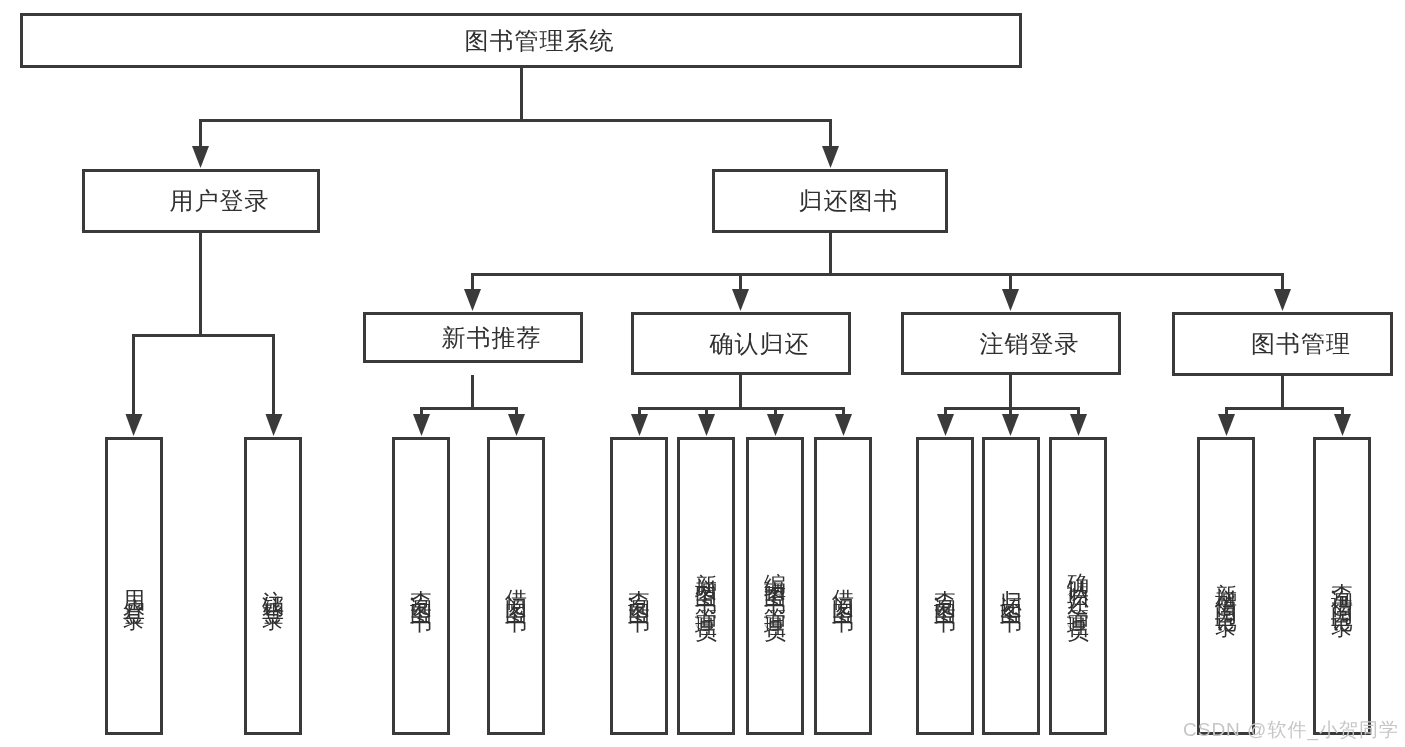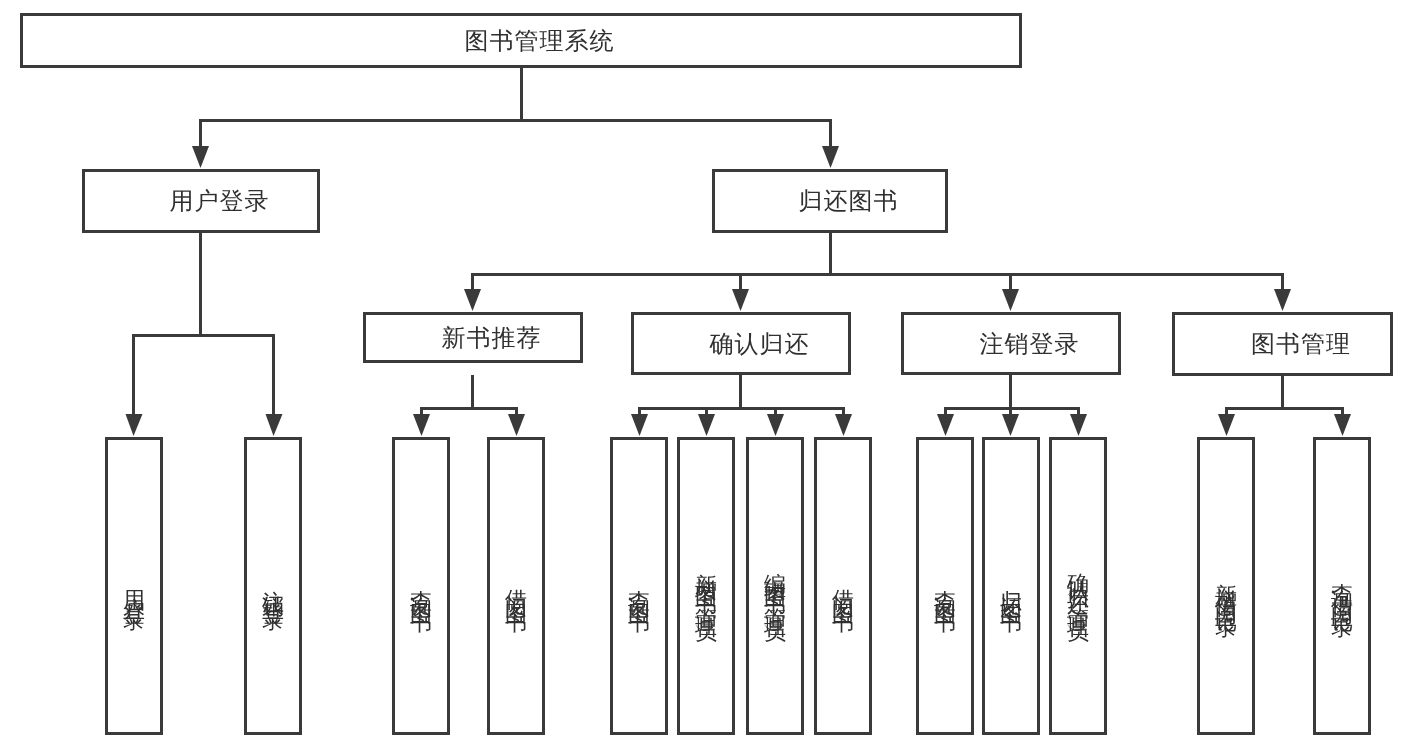--- a/index.html
+++ b/index.html
@@ -115,13 +115,14 @@
   <div class="box v" style="left:746px;top:437px;width:58px;height:298px">编辑图书（管理员）</div>
   <div class="box v" style="left:814px;top:437px;width:58px;height:298px">借阅图书</div>
 
   <div class="box v" style="left:916px;top:437px;width:58px;height:298px">查询图书</div>
   <div class="box v" style="left:982px;top:437px;width:58px;height:298px">归还图书</div>
   <div class="box v" style="left:1049px;top:437px;width:58px;height:298px">确认归还（管理员）</div>
 
   <div class="box v" style="left:1197px;top:437px;width:58px;height:298px">新增借阅记录</div>
   <div class="box v" style="left:1313px;top:437px;width:58px;height:298px">查询借阅记录</div>
 
+  <div id="watermark">CSDN @软件_小贺同学</div>
 </div>
 
 </body></html>

